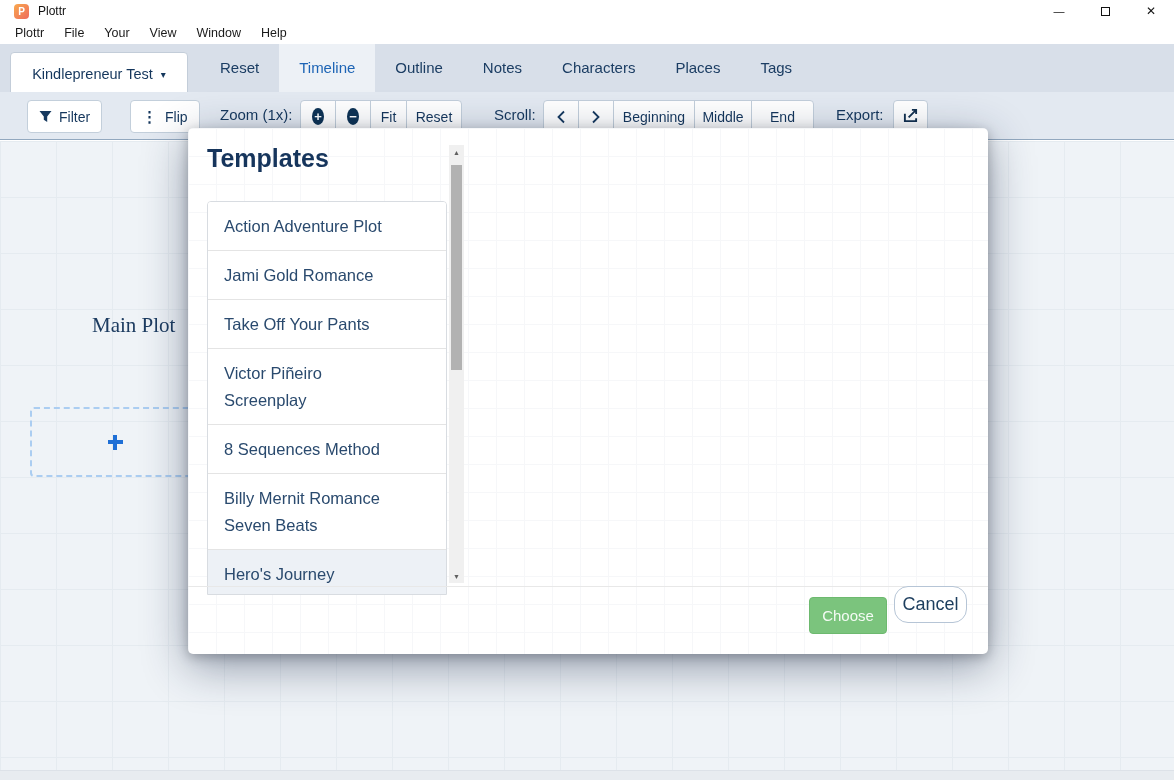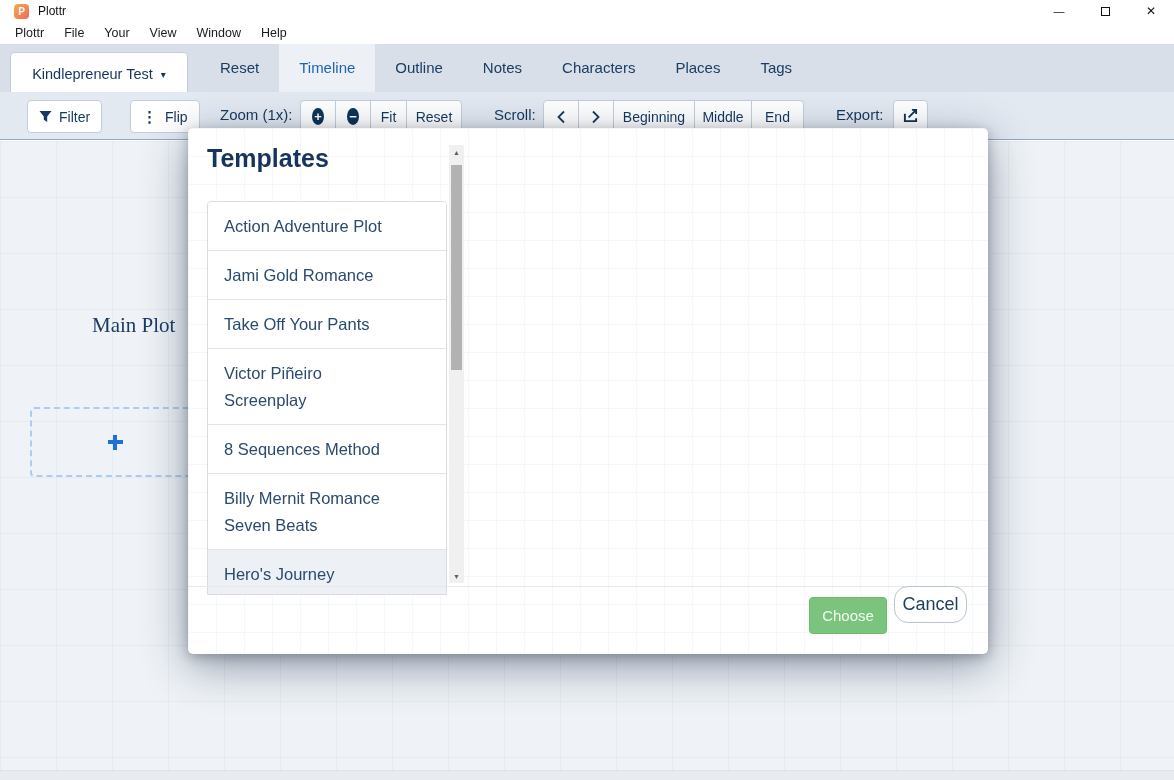--- a/index.html
+++ b/index.html
@@ -160,21 +160,21 @@
             <polyline points="2,1.5 7.5,7 2,12.5" fill="none" stroke="#16395f" stroke-width="1.8"></polyline>
           </svg>
       </span>
     </div>
     <div class="tbtn" style="width:82px;">
       <span>Beginning</span>
     </div>
     <div class="tbtn" style="width:58px;">
       <span>Middle</span>
     </div>
-    <div class="tbtn" style="width:53px;">
+    <div class="tbtn" style="width:63px;">
       <span>End</span>
     </div>
   </div>
 
   <div class="tool-label" style="left:836px;">Export:</div>
   <div class="tbtn solo" style="left:893px; width:35px; padding:0;">
     <span>
       <svg width="15" height="15" viewBox="0 0 16 16">
           <path d="M2 6 v8 h12 v-3" stroke="#12304f" stroke-width="2" fill="none"></path>
           <path d="M6 10 L13.5 2.5 M9.5 2 h4.5 v4.5" stroke="#12304f" stroke-width="2" fill="none"></path>

